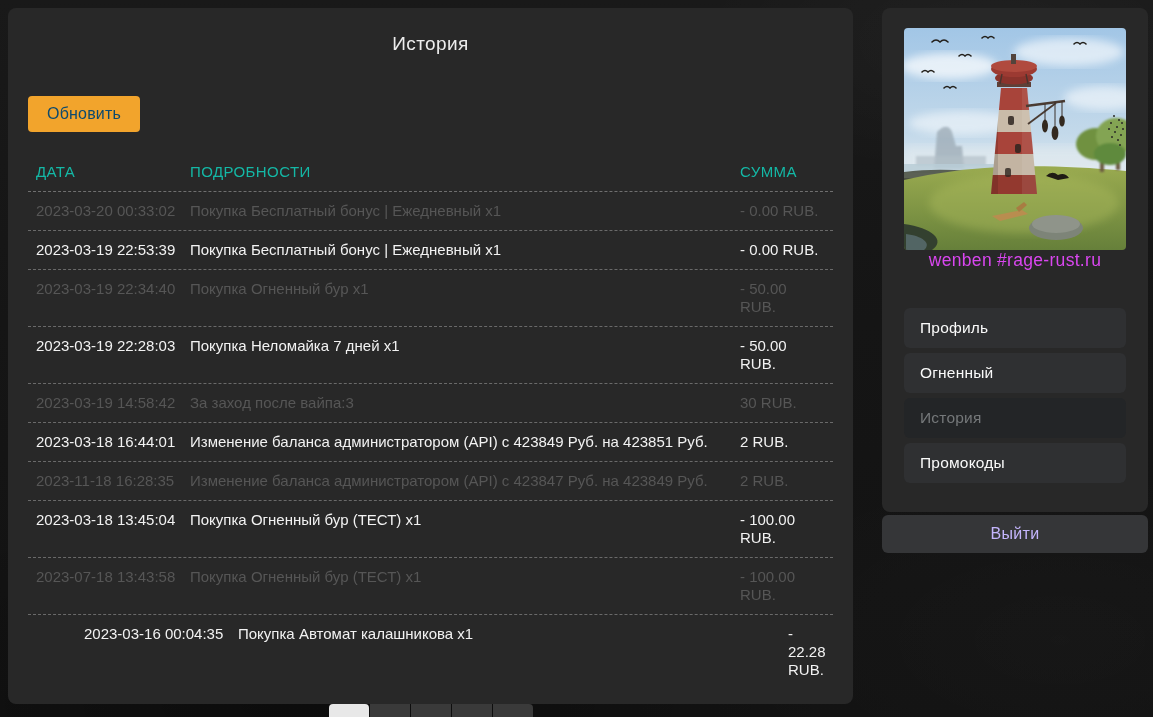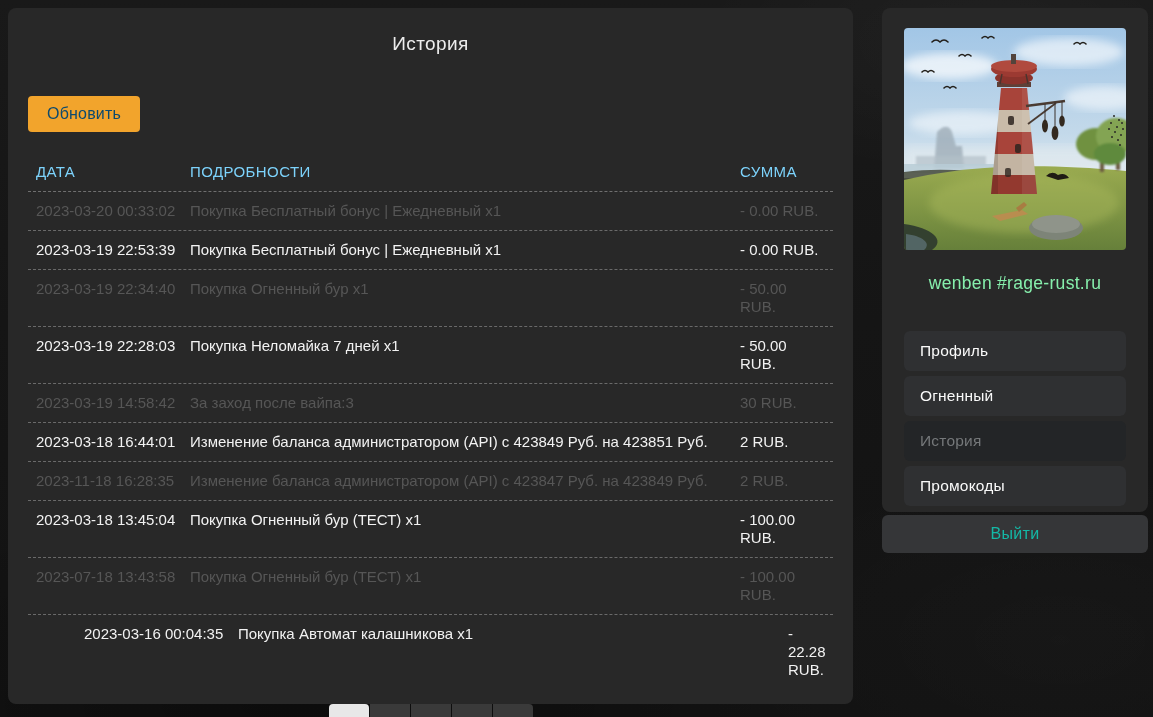--- a/index.html
+++ b/index.html
@@ -32,21 +32,21 @@
     cursor:pointer; letter-spacing:0.2px;
   }
 
   .htable { margin:25px 20px 0 20px; }
   .thead, .trow {
     display:grid; grid-template-columns:154px 550px 1fr;
   }
   .thead {
     padding:6px 0 11px 0;
     border-bottom:1px dashed #6f6f6f;
-    color:#7dd3fc; font-size:15px; letter-spacing:0.4px;
+    color:#14b8a6; font-size:15px; letter-spacing:0.4px;
   }
   .thead > div, .trow > div { padding-left:8px; }
   .trow {
     padding:10px 0; border-bottom:1px dashed #6a6a6a;
     font-size:15px; line-height:18px; color:#f2f2f2;
   }
   .trow:last-child { border-bottom:none;margin-left:48px; }
   .trow:nth-child(odd) { color:#565656; }
   .cell-sum { white-space:pre-line; }
   .cell-date { white-space:nowrap; }
@@ -66,34 +66,34 @@
   .side-card {
     position:absolute; left:882px; top:8px; width:266px; height:504px;
     background:#282828; border-radius:8px;
   }
   .avatar {
     width:222px; height:222px; margin:20px auto 0 auto; border-radius:4px;
     overflow:hidden; display:block;
   }
   .avatar svg { display:block; }
   .username {
-    text-align:center; margin-top:23px; font-size:17.5px; color:#86efac;
+    text-align:center; margin-top:0; font-size:17.5px; color:#d946ef;
     letter-spacing:0.3px;
   }
   .menu { margin:37px 22px 0 22px; }
   .menu-item {
     height:40px; margin-bottom:5px; background:#2f3032; border-radius:6px;
     display:flex; align-items:center; padding-left:16px;
     font-size:15.5px; color:#fafafa; cursor:pointer; letter-spacing:0.2px;
   }
   .menu-item.current { background:#232527; color:#75787a; cursor:default; }
   .logout-btn {
     position:absolute; left:882px; top:515px; width:266px; height:38px;
     background:#353638; border:none; border-radius:6px; cursor:pointer;
-    color:#14b8a6; font-size:16px; font-family:"Liberation Sans", sans-serif;
+    color:#c4b5fd; font-size:16px; font-family:"Liberation Sans", sans-serif;
     letter-spacing:0.3px;
   }
 </style>
 </head>
 <body>
 
 <section class="main-panel">
   <h1 class="panel-title">История</h1>
 
   <button class="refresh-btn">Обновить</button>

